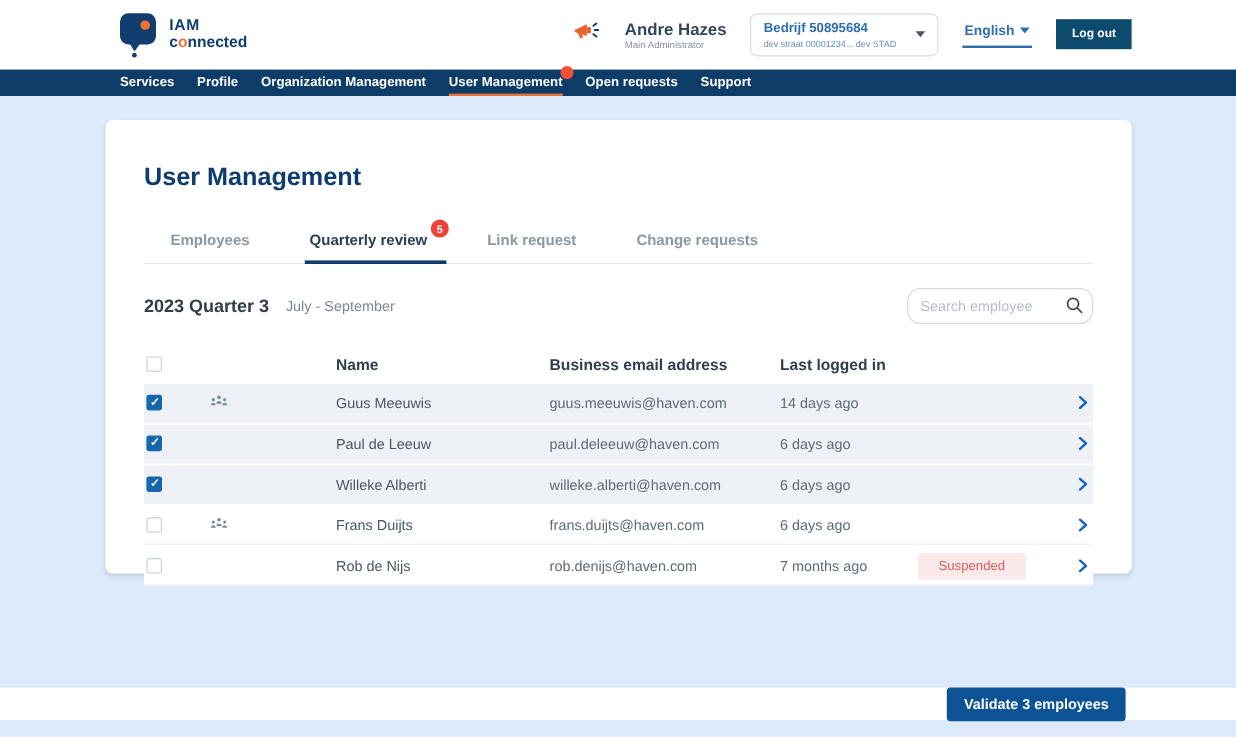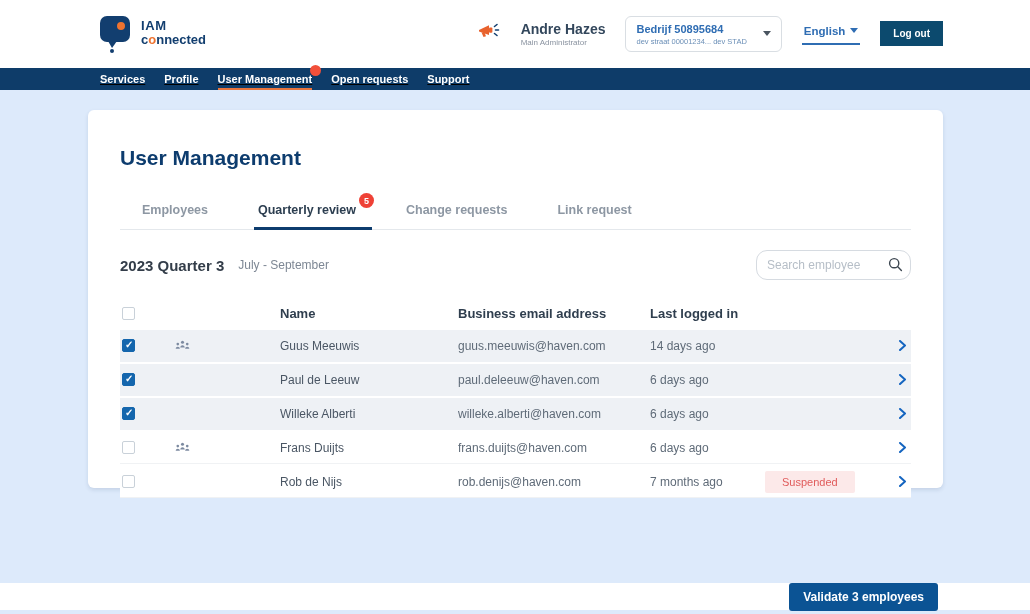--- a/index.html
+++ b/index.html
@@ -1,20 +1,20 @@
 <!DOCTYPE html>
 <html><head>
 <meta charset="utf-8">
 <style>
   * { margin:0; padding:0; box-sizing:border-box; }
   html,body { width:1030px; height:614px; overflow:hidden; }
   body { font-family:"Liberation Sans", sans-serif; background:#ddeafb; }
 
   
-  .top-header { height:68px; background:#fff; display:flex; align-items:center; justify-content:space-between; padding:0 87px 0 100px; }
+  .top-header { height:58px; background:#fff; display:flex; align-items:center; justify-content:space-between; padding:0 87px 0 100px; }
   .logo { display:flex; align-items:flex-start; gap:5px; cursor:pointer; }
   .logo-mark { position:relative; width:36px; height:40px; }
   .logo-bubble { position:absolute; left:0; top:2px; width:30px; height:26px; background:#123e6f; border-radius:7px; }
   .logo-donut { position:absolute; left:17px; top:8px; width:6px; height:6px; border:4px solid #ee7330; border-radius:50%; background:#123e6f; }
   .logo-tail { position:absolute; left:8px; top:27px; width:9px; height:7px; background:#123e6f; clip-path:polygon(0 0,100% 0,45% 100%); }
   .logo-dot { position:absolute; left:10px; top:35px; width:4px; height:4px; background:#123e6f; border-radius:50%; }
   .logo-text { padding-top:5px; line-height:1; }
   .logo-line1 { font-size:13px; font-weight:bold; color:#123e6f; letter-spacing:.6px; }
   .logo-line2 { font-size:13px; font-weight:bold; color:#123e6f; margin-top:1px; }
   .logo-o { color:#ee7330; }
@@ -25,21 +25,21 @@
   .user-role { font-size:8px; color:#8a93a0; }
   .company-select { display:flex; align-items:center; gap:16px; border:1px solid #d9dee3; border-radius:6px; padding:5px 10px; cursor:pointer; background:#fff; }
   .company-name { font-size:11px; font-weight:bold; color:#2f6db3; line-height:1.3; }
   .company-address { font-size:7.5px; color:#6b8fb7; }
   .caret { width:0; height:0; border-left:4px solid transparent; border-right:4px solid transparent; border-top:5px solid #4a5560; }
   .language-select { display:flex; align-items:center; gap:5px; color:#2f6db3; font-size:11.5px; font-weight:bold; border-bottom:2px solid #2f6db3; padding:2px 2px 6px; cursor:pointer; }
   .language-select .caret { border-top-color:#2f6db3; }
   .logout-btn { background:#0c4a6e; color:#fff; border:none; border-radius:0; font-size:10px; font-weight:bold; padding:7px 13px; cursor:pointer; font-family:inherit; }
 
   
-  .main-nav { height:22px; background:#0e3c69; display:flex; align-items:stretch; gap:19px; padding-left:100px;text-decoration:underline; }
+  .main-nav { height:22px; background:#0e3c69; display:flex; align-items:stretch; gap:19px; padding-left:100px; }
   .nav-item { position:relative; display:flex; align-items:center; color:#fff; font-size:11px; font-weight:bold; text-decoration:none; cursor:pointer; }
   .nav-item.active::after { content:""; position:absolute; left:0; right:0; bottom:0; height:2px; background:#e8743c; }
   .nav-dot { position:absolute; top:-3px; right:-9px; width:11px; height:11px; background:#f2503a; border-radius:50%; }
 
   
   .content { height:493px; padding-top:20px; }
   .card { width:855px; height:378px; margin-left:88px; background:#fff; border-radius:6px; box-shadow:0 2px 4px rgba(13,39,80,.12); padding:30px 32px; }
   .page-title { font-size:21px; font-weight:bold; color:#0d3c6e; margin-top:6px; }
 
   .tabs { display:flex; gap:46px; margin-top:24px; border-bottom:1px solid #e4e8ec; padding-left:20px; }
@@ -123,20 +123,24 @@
 
 <nav class="main-nav">
     <a class="nav-item">
     <span class="nav-label">Services</span>
 
   </a>
     <a class="nav-item">
     <span class="nav-label">Profile</span>
 
   </a>
+    <a class="nav-item">
+    <span class="nav-label">Organization Management</span>
+
+  </a>
     <a class="nav-item active">
     <span class="nav-label">User Management</span>
     <span class="nav-dot"></span>
   </a>
     <a class="nav-item">
     <span class="nav-label">Open requests</span>
 
   </a>
     <a class="nav-item">
     <span class="nav-label">Support</span>
@@ -151,25 +155,25 @@
     <div class="tabs">
         <span class="tab">
     <span class="tab-label">Employees</span>
     
   </span>
         <span class="tab active">
     <span class="tab-label">Quarterly review</span>
     <span class="tab-badge">5</span>
   </span>
         <span class="tab">
-    <span class="tab-label">Change requests</span>
+    <span class="tab-label">Link request</span>
     
   </span>
         <span class="tab">
-    <span class="tab-label">Link request</span>
+    <span class="tab-label">Change requests</span>
     
   </span>
       </div>
 
     <div class="period-row">
       <span class="period-title">2023 Quarter 3</span>
       <span class="period-subtitle">July - September</span>
       <div class="search-box">
         <input type="text" placeholder="Search employee" style="">
         <span class="search-icon">

